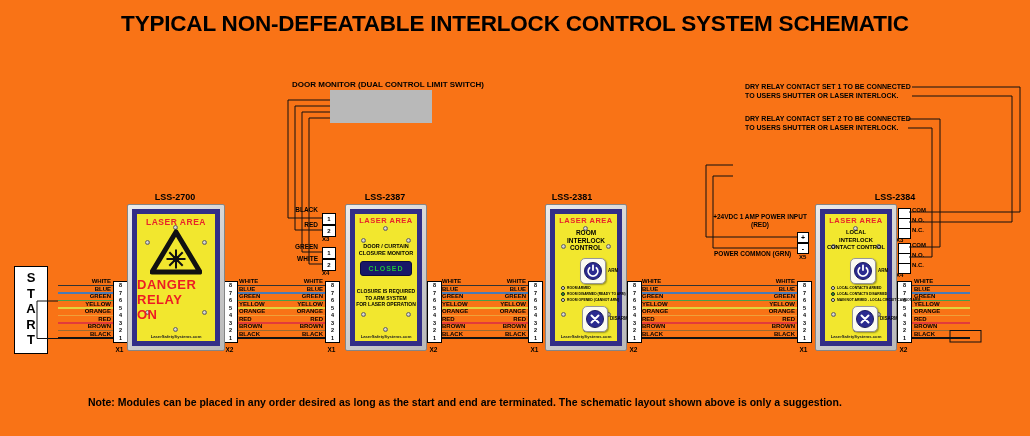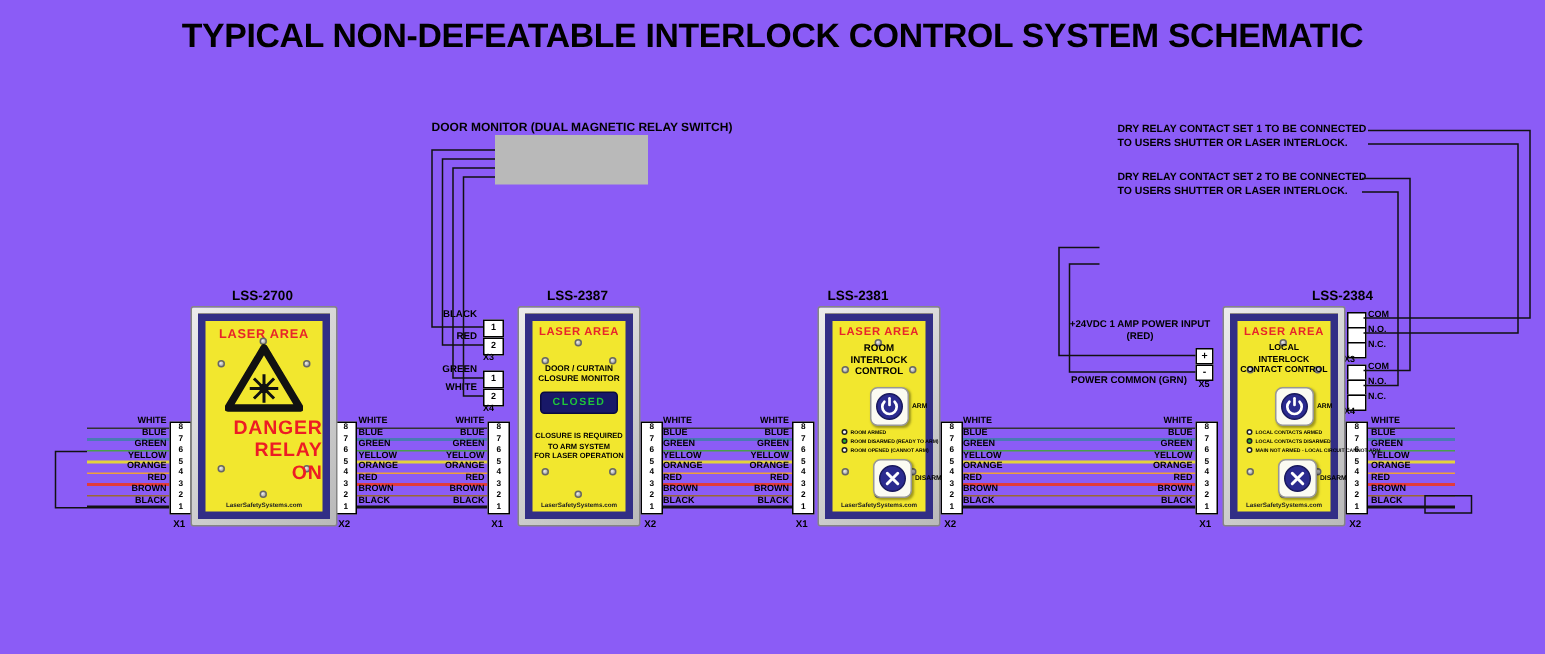--- a/index.html
+++ b/index.html
@@ -1,16 +1,16 @@
 <!DOCTYPE html>
 <html><head>
 <meta charset="utf-8">
 <style>
   html,body{margin:0;padding:0;background:#fff}
-  .canvas{position:relative;width:1030px;height:436px;background:#8b5cf6;overflow:hidden;
+  .canvas{position:relative;width:1030px;height:436px;background:#f97316;overflow:hidden;
           font-family:"Liberation Sans",sans-serif;color:#000}
 
   .title{position:absolute;top:11px;left:0;width:100%;text-align:center;
          font-size:22.5px;font-weight:bold;letter-spacing:-.2px;white-space:nowrap}
   .note{position:absolute;top:396px;left:88px;font-size:10.5px;font-weight:bold;white-space:nowrap}
 
   
   .dm-label{position:absolute;top:80px;left:287px;width:202px;text-align:center;font-size:8px;font-weight:bold;white-space:nowrap}
   .dm-box{position:absolute;top:90px;left:330px;width:102px;height:33px;background:#b9b9b9}
 
@@ -68,21 +68,21 @@
           border:1px solid #858585;border-radius:2px}
   #m1{left:127px;width:96px}#m2{left:345px;width:80px}#m3{left:545px;width:80px}#m4{left:815px;width:80px}
   .panel{position:absolute;inset:4px;background:#f2e72e;border:5px solid #322e86}
   .banner{position:absolute;top:2px;left:0;width:100%;text-align:center;font-weight:bold;color:#e8242a;font-size:7.5px;letter-spacing:.5px;white-space:nowrap}
   #m1 .banner{font-size:8.5px;top:3px}
   .screw{position:absolute;width:5px;height:5px;border-radius:50%;
          background:radial-gradient(circle at 35% 35%,#f0f0f0,#8d8d8d);border:1px solid #666;box-sizing:border-box}
   .site{position:absolute;bottom:2px;left:0;width:100%;text-align:center;font-size:4.2px;font-weight:bold;color:#222;white-space:nowrap}
 
   .tri{position:absolute;top:15px;left:50%;transform:translateX(-50%)}
-  .danger{position:absolute;top:63px;left:0;width:100%;text-align:right;font-size:13px;line-height:15px;
+  .danger{position:absolute;top:63px;left:0;width:100%;text-align:left;font-size:13px;line-height:15px;
           font-weight:bold;color:#ed1c24;letter-spacing:.5px}
 
   .m2-title{position:absolute;top:29px;left:0;width:100%;text-align:center;font-size:5.5px;line-height:7px;font-weight:bold}
   .m2-display{position:absolute;top:47px;left:50%;transform:translateX(-50%);width:50px;height:13px;background:#181868;
               border:1px solid #0a0a40;border-radius:3px;color:#1fc53a;font-size:7px;font-weight:bold;text-align:center;
               line-height:13px;letter-spacing:1px}
   .m2-body{position:absolute;top:74px;left:0;width:100%;text-align:center;font-size:5px;line-height:6.5px;font-weight:bold}
 
   .mod-title{position:absolute;top:15px;left:0;width:100%;text-align:center;font-size:6.5px;line-height:7.5px;font-weight:bold}
   #m4 .mod-title{font-size:5.8px}
@@ -100,41 +100,44 @@
 
   .routes{position:absolute;top:0;left:0;pointer-events:none}
 </style>
 </head>
 <body>
 
 <div class="canvas">
 
   <div class="title">TYPICAL NON-DEFEATABLE INTERLOCK CONTROL SYSTEM SCHEMATIC</div>
 
-  <div class="dm-label">DOOR MONITOR (DUAL MAGNETIC RELAY SWITCH)</div>
+  <div class="dm-label">DOOR MONITOR (DUAL CONTROL LIMIT SWITCH)</div>
   <div class="dm-box"></div>
 
   <div class="relay-note" id="rn1">
     <div>DRY RELAY CONTACT SET 1 TO BE CONNECTED</div>
     <div>TO USERS SHUTTER OR LASER INTERLOCK.</div>
   </div>
   <div class="relay-note" id="rn2">
     <div>DRY RELAY CONTACT SET 2 TO BE CONNECTED</div>
     <div>TO USERS SHUTTER OR LASER INTERLOCK.</div>
   </div>
 
   <div class="pi-label">
     <div>+24VDC 1 AMP POWER INPUT</div>
     <div>(RED)</div>
   </div>
   <div class="pc-label">POWER COMMON (GRN)</div>
   <div class="x5-box" id="x5p">+</div>
   <div class="x5-box" id="x5m">-</div>
   <div class="x5-label">X5</div>
 
+  <div class="term" id="start">
+    <div class="vtext">START</div>
+  </div>
 
   <div class="wspan no-left" id="s1">
 
       <div class="wrow r0" style="--wc: #333333;">
 
         <span class="wl right">WHITE</span>
         <div class="wline"></div>
       </div>
 
       <div class="wrow r1" style="--wc: #4a7ab5;">
@@ -659,13 +662,14 @@
       <path d="M909,222 L1012,222 L1012,96 L912,96"></path>
       <path d="M909,247 L940,247 L940,119 L908,119"></path>
       <path d="M909,257 L932,257 L932,128 L908,128"></path>
 
       <path d="M58,301 L37,301 L37,338.5 L58,338.5"></path>
 
       <rect x="950" y="330.5" width="31" height="11.5"></rect>
     </g>
   </svg>
 
+  <div class="note">Note:  Modules can be placed in any order desired as long as the start and end are terminated.  The schematic layout shown above is only a suggestion.</div>
 </div>
 
 </body></html>

